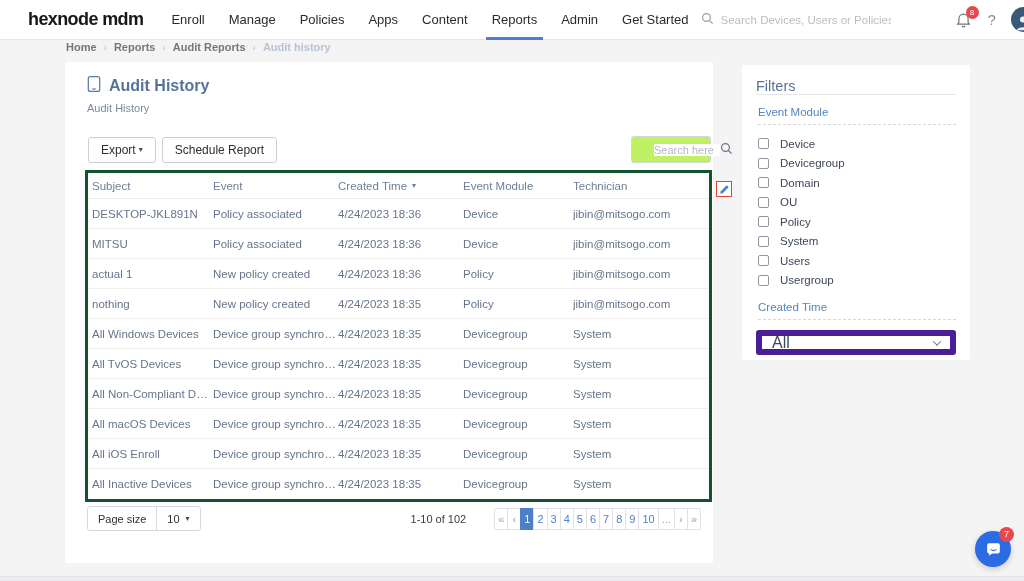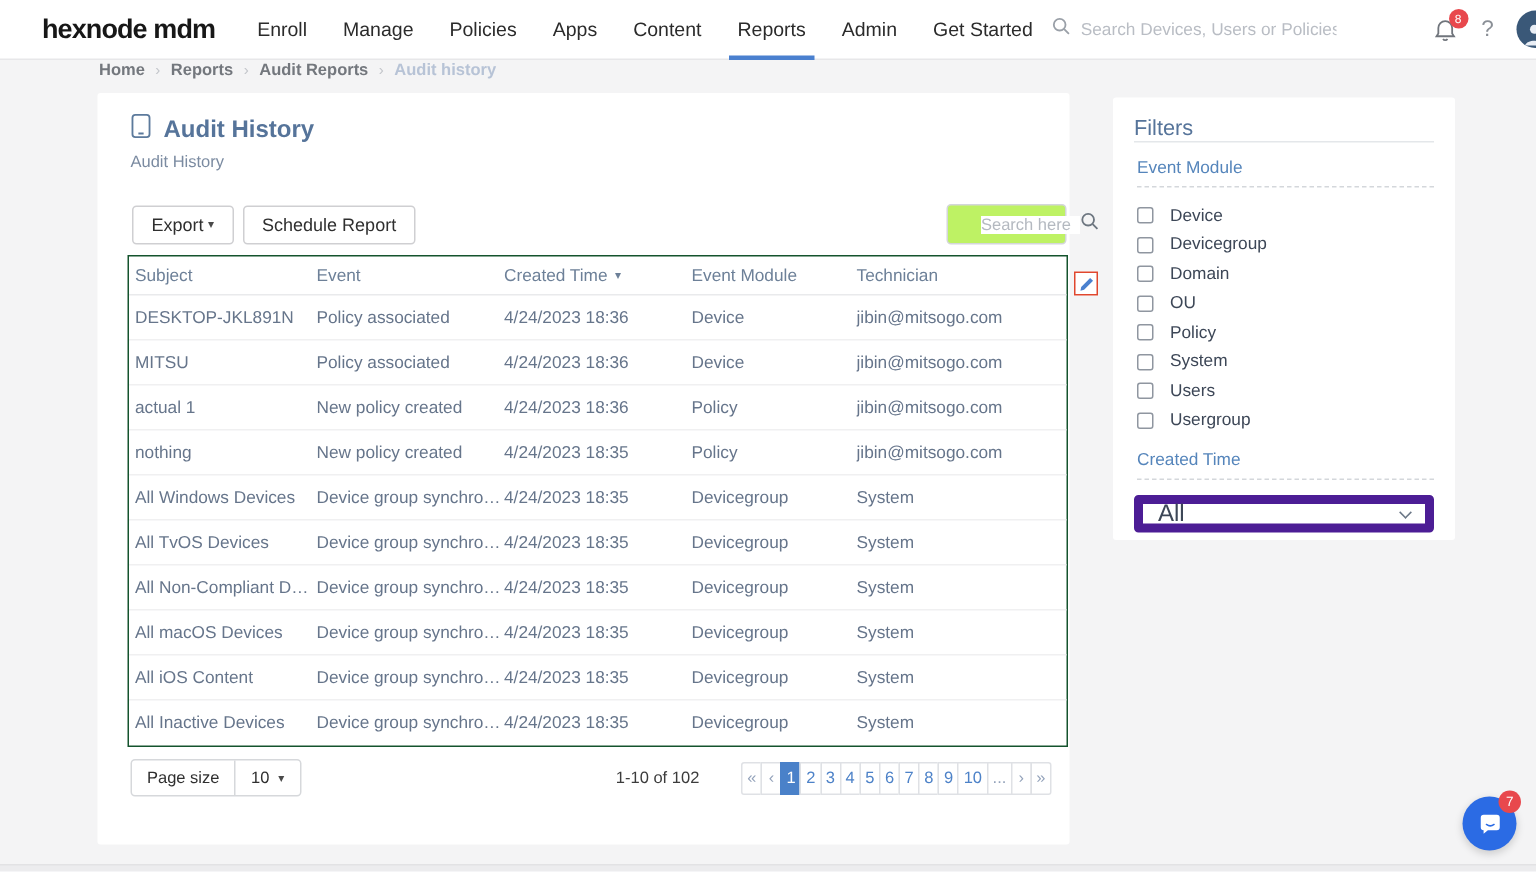--- a/index.html
+++ b/index.html
@@ -71,21 +71,21 @@
     margin-left:auto; width:80px; height:27px; border:1px solid #d4d6da; border-radius:3px;
     display:flex; align-items:center; padding:0 22px; background:#bef264;
   }
   .tbl-search input {
     border:none; outline:none; width:66px; font-size:11px; color:#555;
     font-family:"Liberation Sans", sans-serif;
   }
   .tbl-search input::placeholder { color:#b4b9c0; }
 
   
-  .table-wrap { position:absolute; top:108px; left:20px; right:1px; border:1px solid #14532d; }
+  .table-wrap { position:absolute; top:108px; left:20px; right:1px; border:3px solid #14532d; }
   .thead { display:flex; align-items:center; height:26px; border-bottom:1px solid #e9eaec; }
   .th { font-size:11.5px; color:#6d8098; display:flex; align-items:center; gap:5px; }
   .sort-caret { font-size:8px; color:#6d8098; }
   .tr { display:flex; align-items:center; height:30px; border-bottom:1px solid #f0f0f1; cursor:pointer; }
   .tr:last-child { border-bottom:none; }
   .td { font-size:11.5px; color:#66758b; white-space:nowrap; overflow:hidden; text-overflow:ellipsis; }
   .c0 { width:125px; padding-left:4px; }
   .c1 { width:125px; }
   .c2 { width:125px; }
   .c3 { width:110px; }
@@ -302,21 +302,21 @@
           <div class="td c4">System</div>
         </div>
         <div class="tr">
           <div class="td c0">All macOS Devices</div>
           <div class="td c1">Device group synchronized</div>
           <div class="td c2">4/24/2023 18:35</div>
           <div class="td c3">Devicegroup</div>
           <div class="td c4">System</div>
         </div>
         <div class="tr">
-          <div class="td c0">All iOS Content</div>
+          <div class="td c0">All iOS Enroll</div>
           <div class="td c1">Device group synchronized</div>
           <div class="td c2">4/24/2023 18:35</div>
           <div class="td c3">Devicegroup</div>
           <div class="td c4">System</div>
         </div>
         <div class="tr">
           <div class="td c0">All Inactive Devices</div>
           <div class="td c1">Device group synchronized</div>
           <div class="td c2">4/24/2023 18:35</div>
           <div class="td c3">Devicegroup</div>

